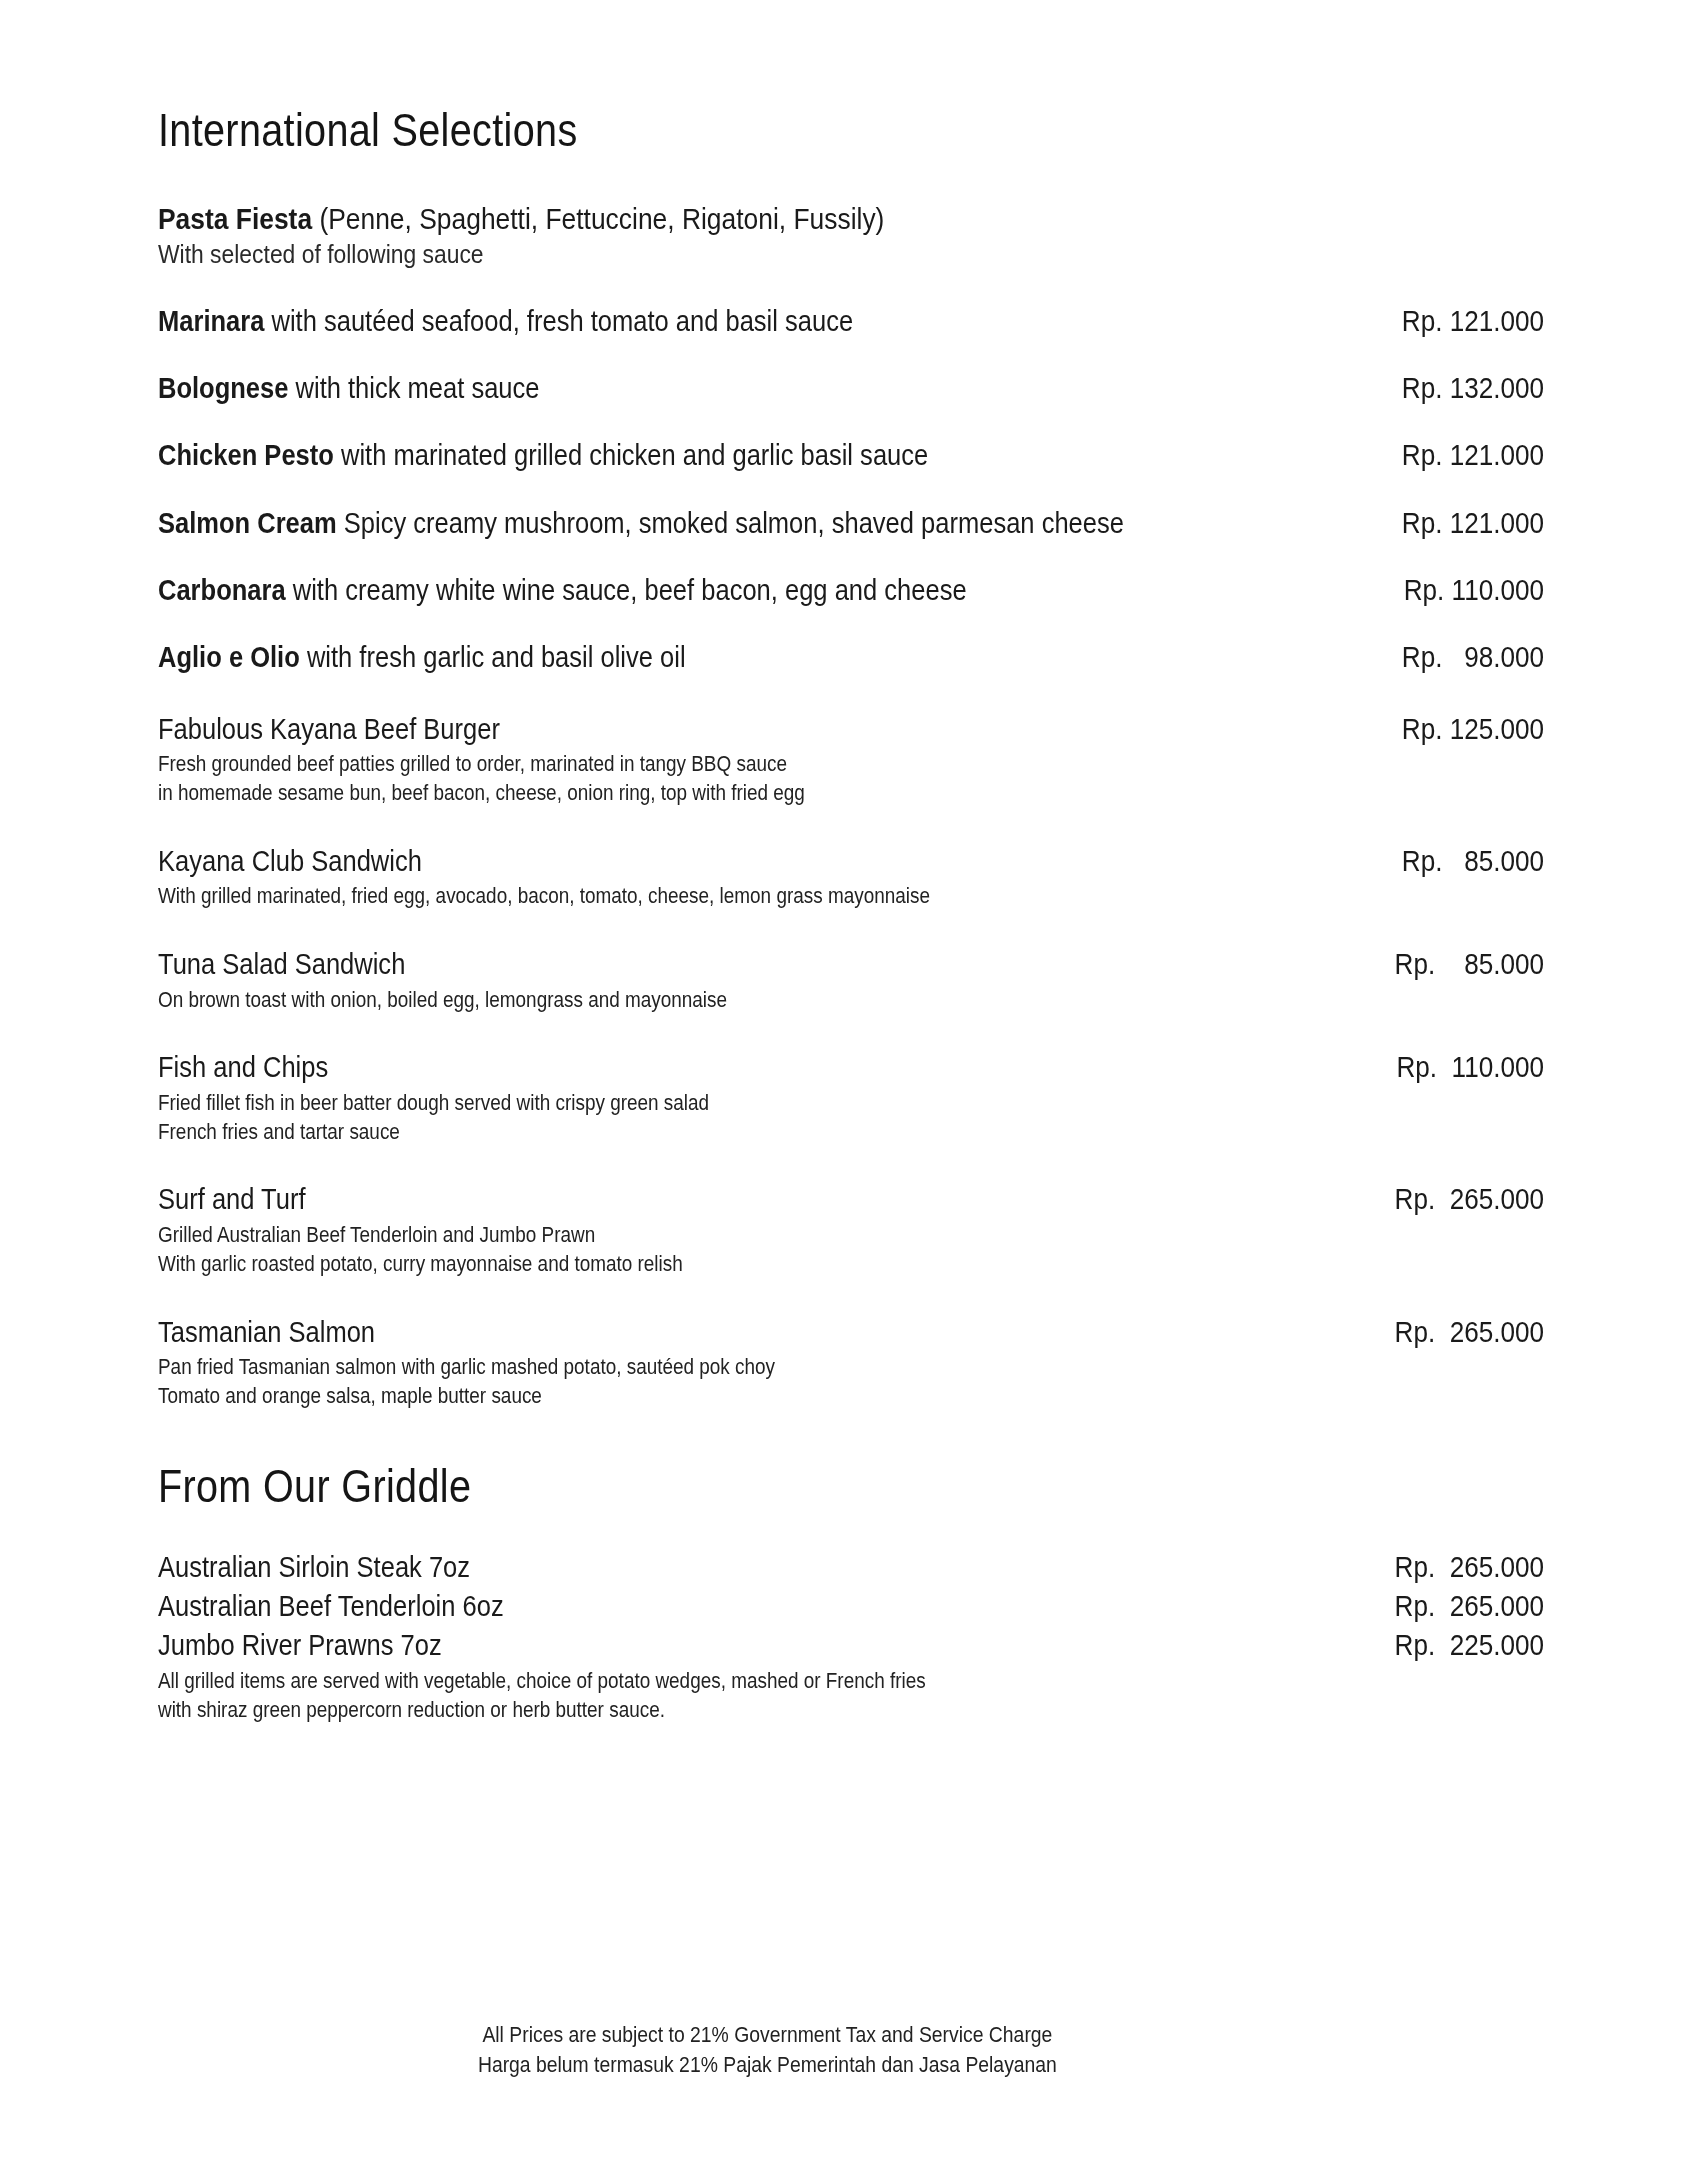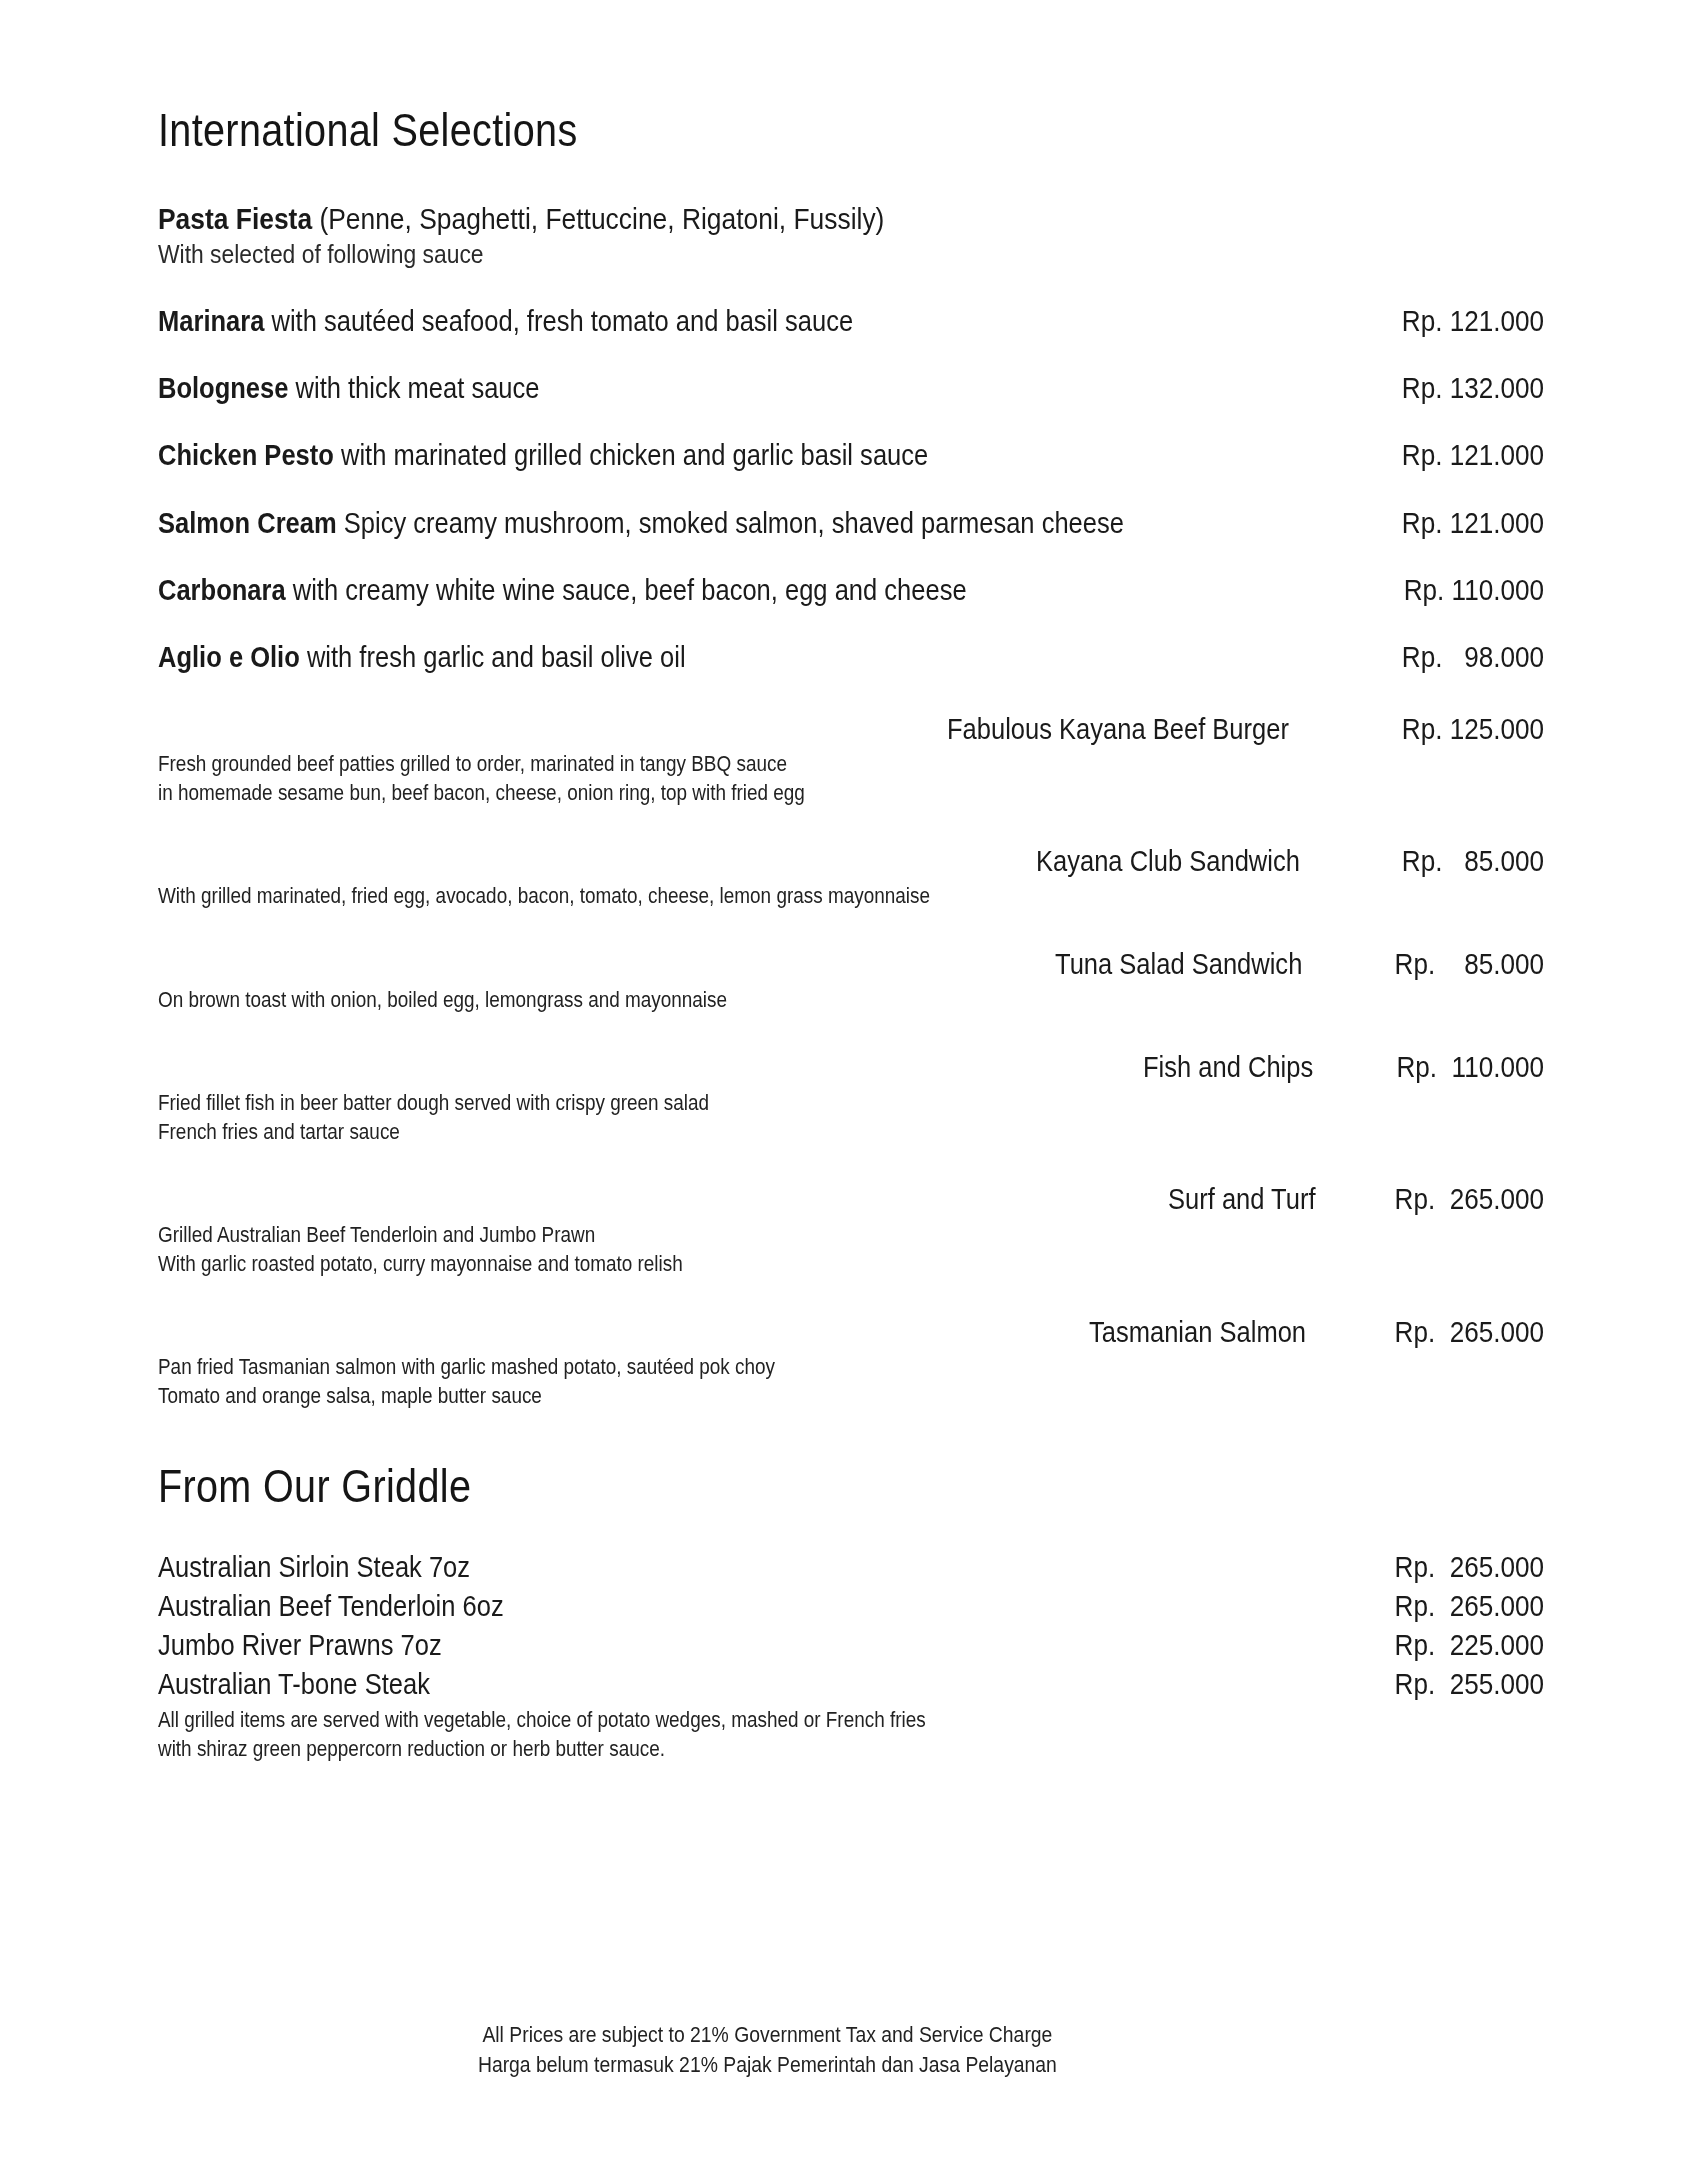--- a/index.html
+++ b/index.html
@@ -88,21 +88,21 @@
     white-space:pre;
     text-align:right;
     min-width:208px;
   }
 
   
   .block { margin-top:38px; }
   .block-head {
     display:flex;
     align-items:flex-start;
-    justify-content:flex-end;
+    justify-content:space-between;
   }
   .block-head .title {
     font-size:29px;
     line-height:1.12;
     transform:scaleX(0.88);
     transform-origin:left center;
     white-space:nowrap;
   }
   .block-head .price {
     font-size:29px;
@@ -296,24 +296,20 @@
         <div class="price hand">Rp.  265.000</div>
       </div>
       <div class="grow">
         <div class="title hand">Australian Beef Tenderloin 6oz</div>
         <div class="price hand">Rp.  265.000</div>
       </div>
       <div class="grow">
         <div class="title hand">Jumbo River Prawns 7oz</div>
         <div class="price hand">Rp.  225.000</div>
       </div>
-      <div class="grow">
-        <div class="title hand">Australian T-bone Steak</div>
-        <div class="price hand">Rp.  255.000</div>
-      </div>
       <div class="desc hand">All grilled items are served with vegetable, choice of potato wedges, mashed or French fries</div>
       <div class="desc hand">with shiraz green peppercorn reduction or herb butter sauce.</div>
     </div>
 
   </div>
 
   <div class="footer">
     <div class="fline hand">All Prices are subject to 21% Government Tax and Service Charge</div>
     <div class="fline hand">Harga belum termasuk 21% Pajak Pemerintah dan Jasa Pelayanan</div>
   </div>

